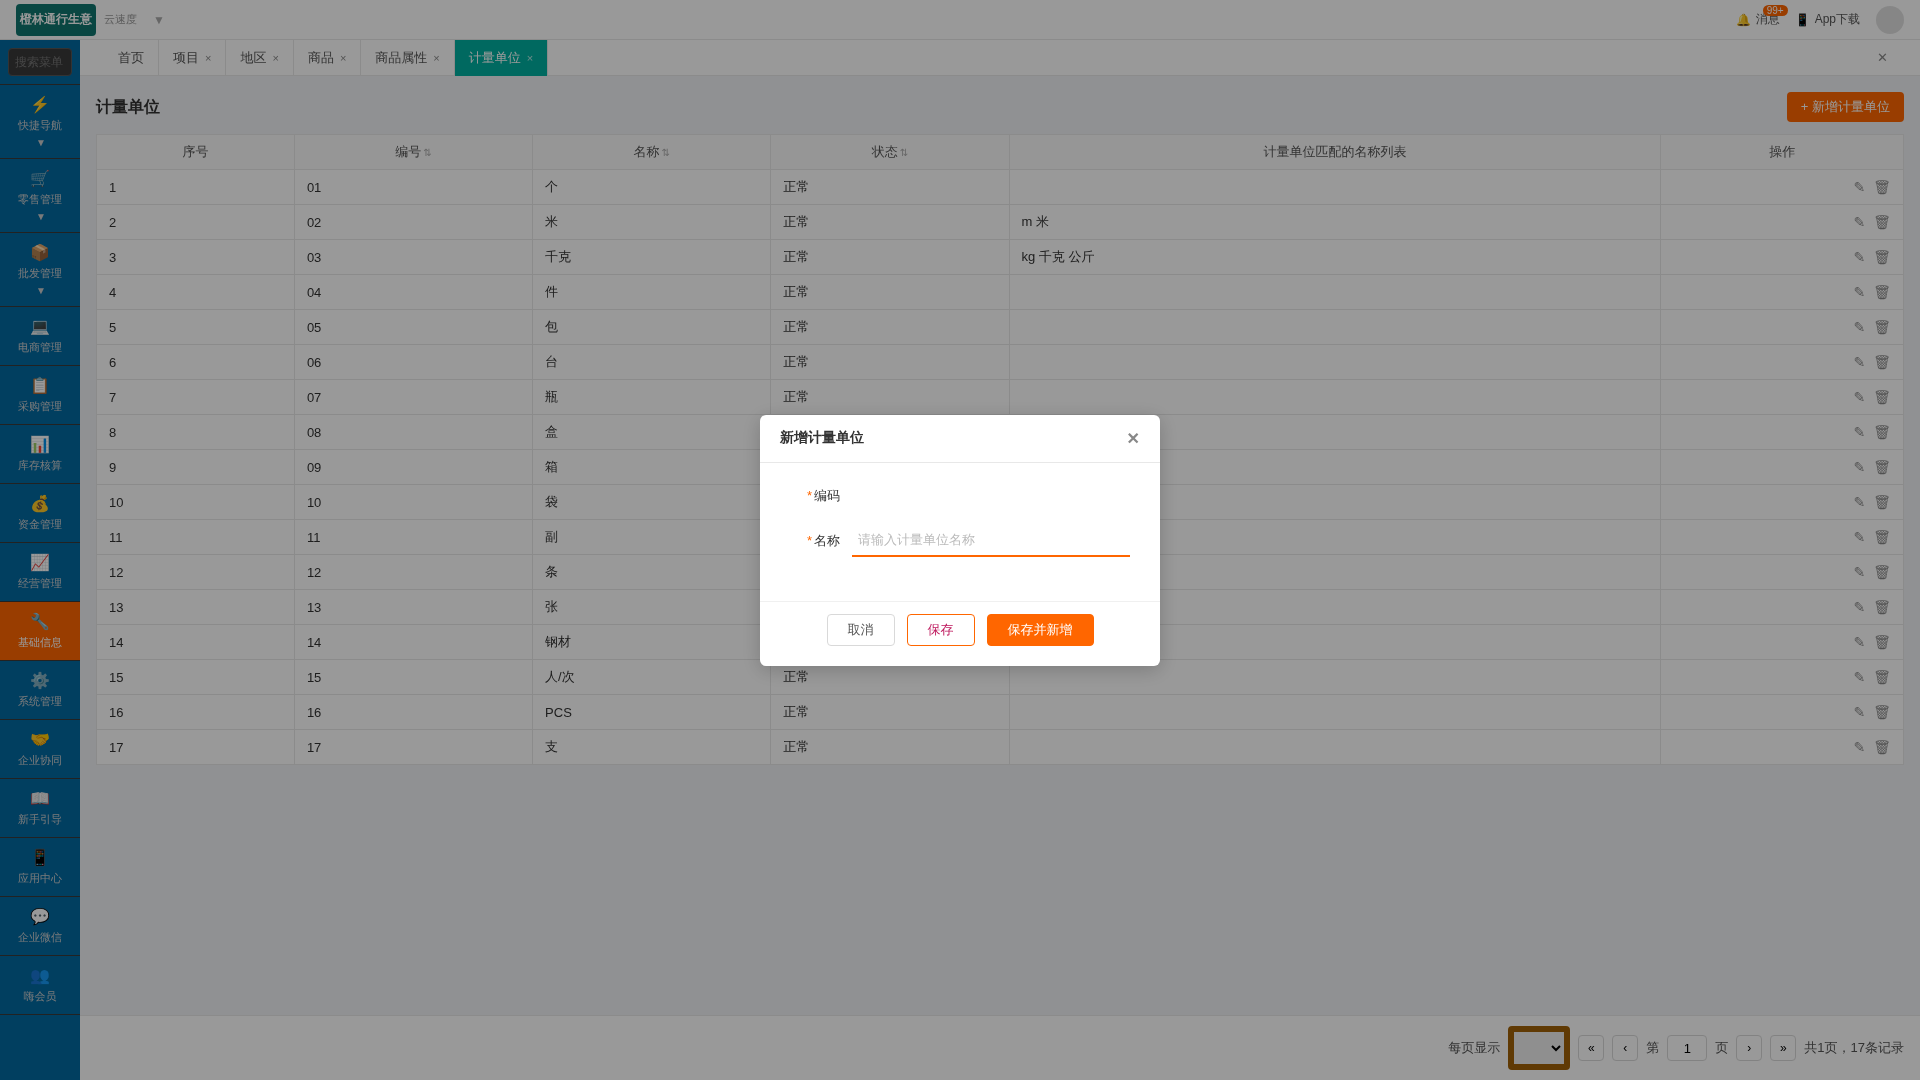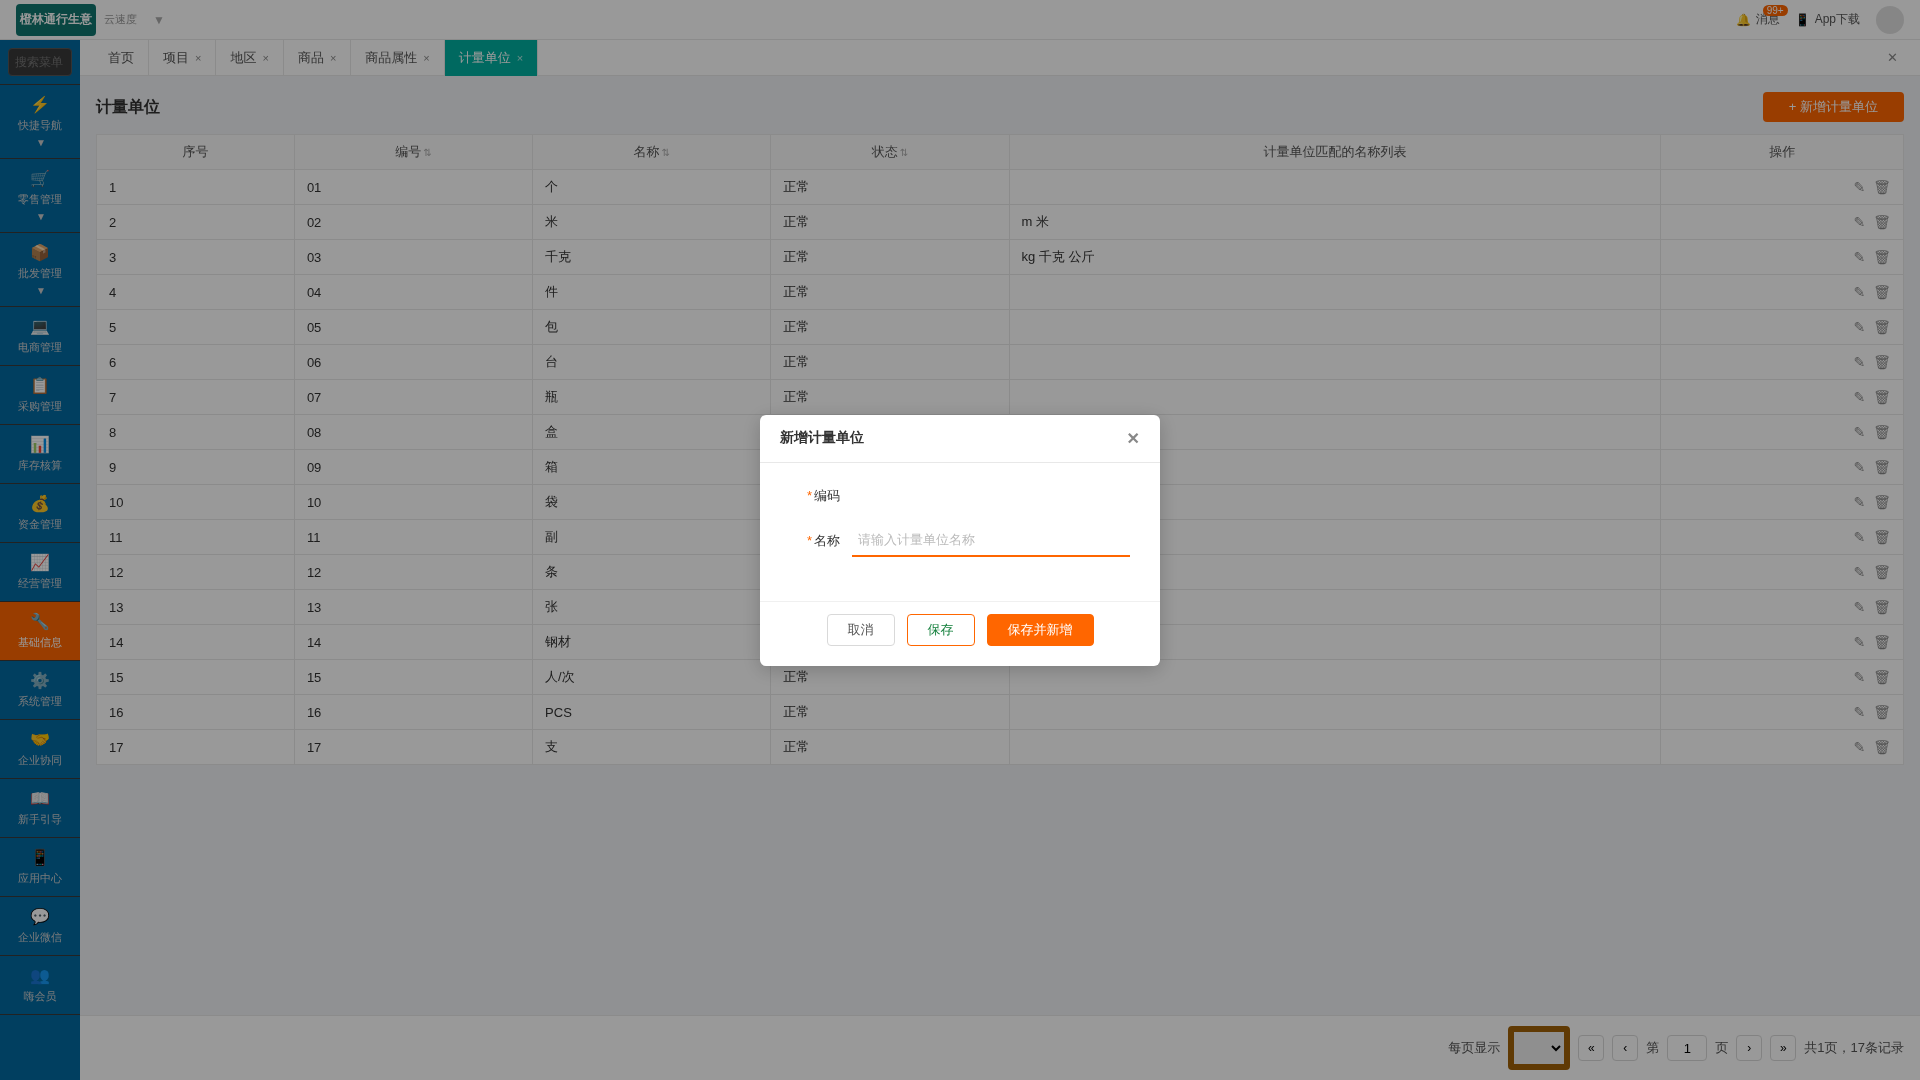--- a/index.html
+++ b/index.html
@@ -106,21 +106,21 @@
       overflow: hidden;
     }
 
     
     .tab-bar {
       height: 36px;
       background: #fff;
       display: flex;
       align-items: center;
       border-bottom: 1px solid #e8e8e8;
-      padding: 0 14px;
+      padding: 0 24px;
       gap: 0;
       flex-shrink: 0;
     }
     .tab-item {
       height: 36px;
       padding: 0 14px;
       display: flex;
       align-items: center;
       gap: 6px;
       font-size: 13px;
@@ -154,21 +154,21 @@
     .page-title {
       font-size: 16px;
       font-weight: bold;
       color: #333;
     }
     .btn-add {
       background: #f60;
       color: #fff;
       border: none;
       border-radius: 4px;
-      padding: 6px 26px;
+      padding: 6px 14px;
       cursor: pointer;
       font-size: 13px;
     }
 
     
     .data-table {
       width: 100%;
       border-collapse: collapse;
       background: #fff;
       font-size: 13px;
@@ -310,21 +310,21 @@
       background: #fff;
       border-radius: 4px;
       cursor: pointer;
       font-size: 13px;
       color: #555;
     }
     .btn-save {
       padding: 6px 20px;
       border: 1px solid #f60;
       background: #fff;
-      color: #15803d;
+      color: #be185d;
       border-radius: 4px;
       cursor: pointer;
       font-size: 13px;
     }
     .btn-save-new {
       padding: 6px 20px;
       border: 1px solid #f60;
       background: #f60;
       color: #fff;
       border-radius: 4px;

